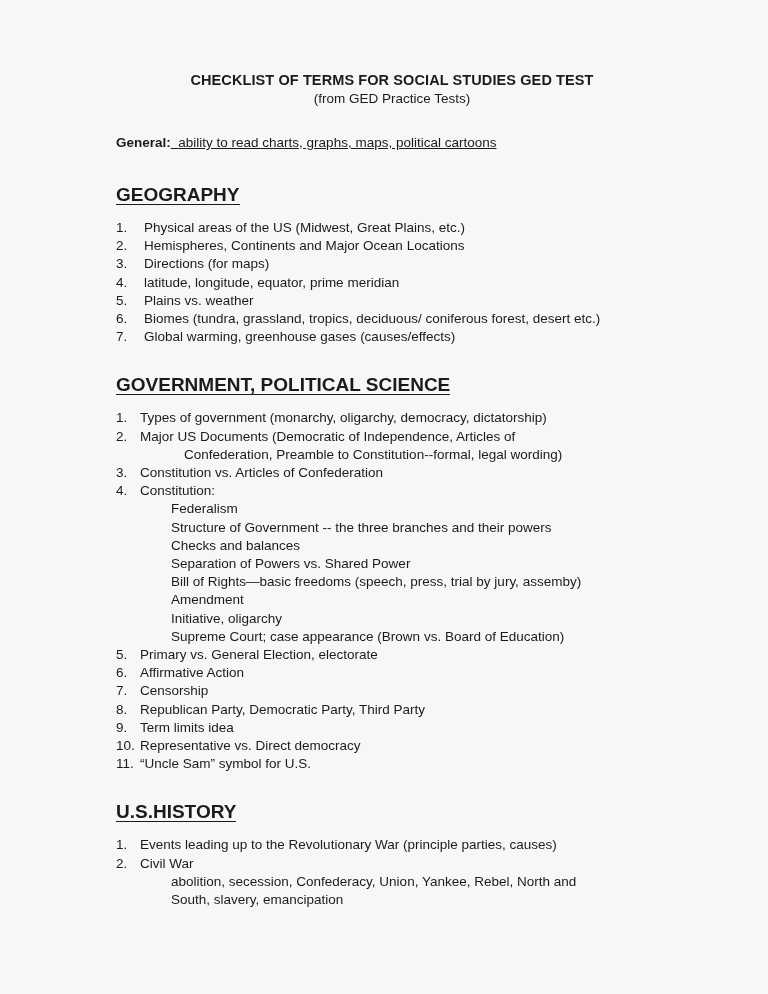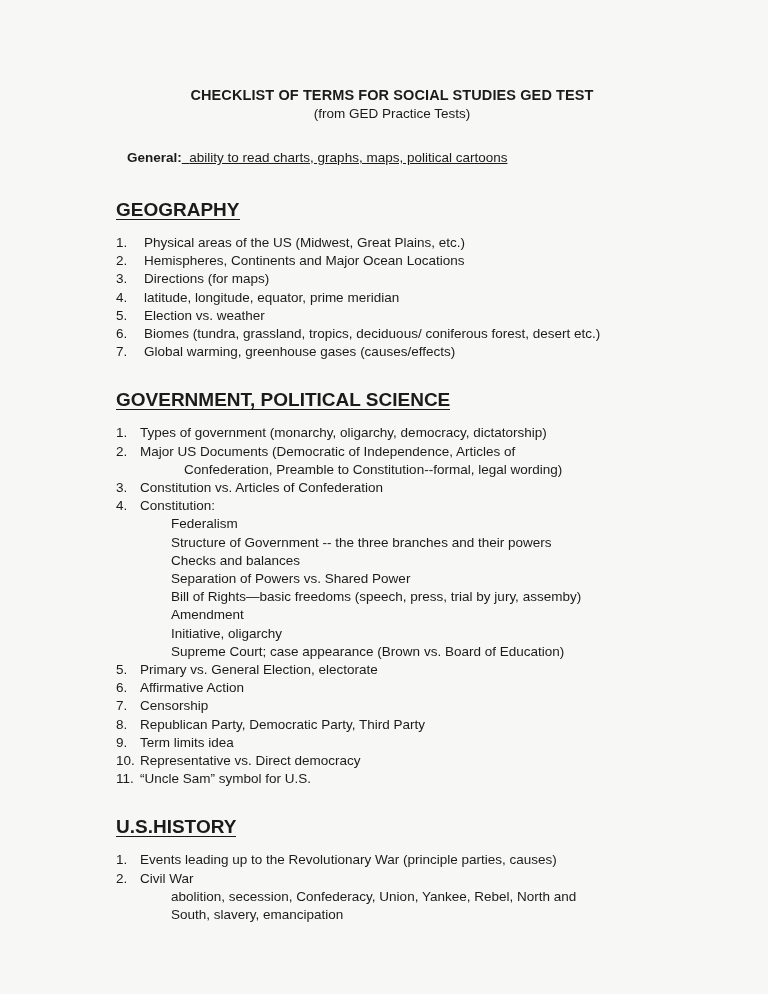--- a/index.html
+++ b/index.html
@@ -20,21 +20,21 @@
     position: relative;
     width: 768px;
     height: 994px;
     box-sizing: border-box;
     padding: 0;
     background: #f7f7f5;
   }
   .content {
     position: absolute;
     left: 116px;
-    top: 86px;
+    top: 71px;
     width: 552px;
   }
 
   
   .title-block {
     text-align: center;
     margin: 0 0 0 0;
   }
   .doc-title {
     font-size: 14.5px;
@@ -53,21 +53,20 @@
 
   
   .general-line {
     margin-top: 26px;
     font-size: 13.5px;
     line-height: 18px;
     white-space: nowrap;
   }
   .general-label {
     font-weight: bold;
-    margin-left: 11px;
   }
   .general-text {
     font-weight: normal;
     text-decoration: underline;
   }
 
   
   .section {
     margin: 0;
   }
@@ -173,21 +172,21 @@
             <li class="num-item">
               <span class="num">3.</span>
               <span class="txt">Directions (for maps)</span>
             </li>
             <li class="num-item">
               <span class="num">4.</span>
               <span class="txt">latitude, longitude, equator, prime meridian</span>
             </li>
             <li class="num-item">
               <span class="num">5.</span>
-              <span class="txt">Election vs. weather</span>
+              <span class="txt">Plains vs. weather</span>
             </li>
             <li class="num-item">
               <span class="num">6.</span>
               <span class="txt">Biomes (tundra, grassland, tropics, deciduous/ coniferous forest, desert etc.)</span>
             </li>
             <li class="num-item">
               <span class="num">7.</span>
               <span class="txt">Global warming, greenhouse gases (causes/effects)</span>
             </li>
           </ul>

